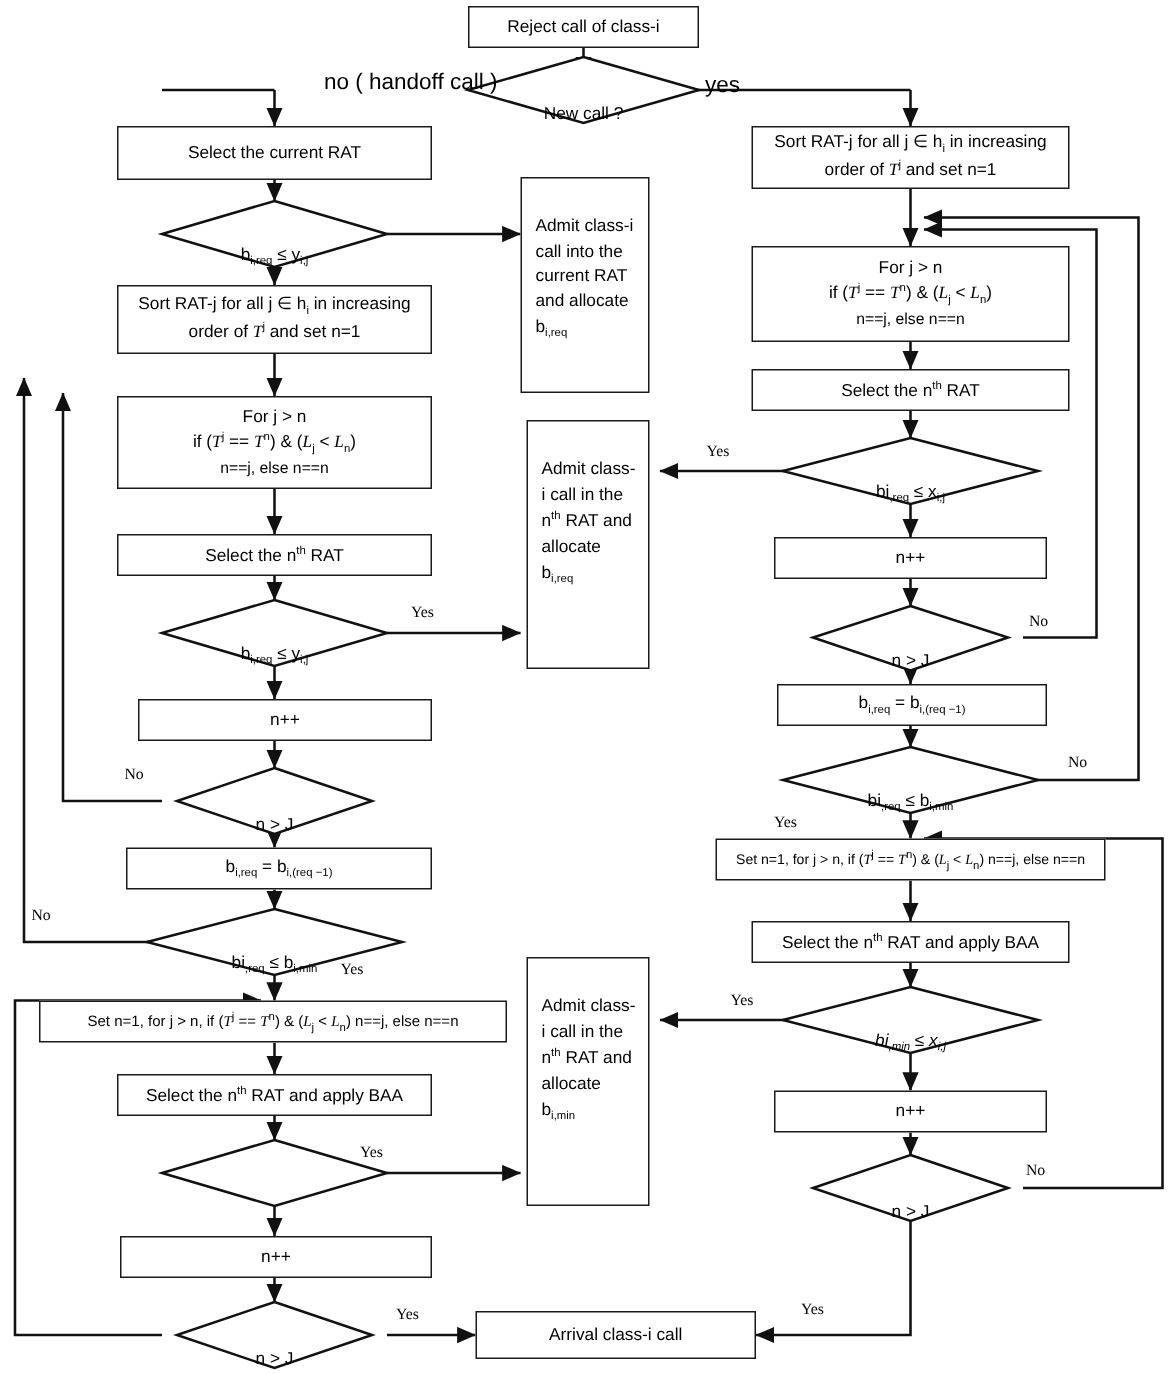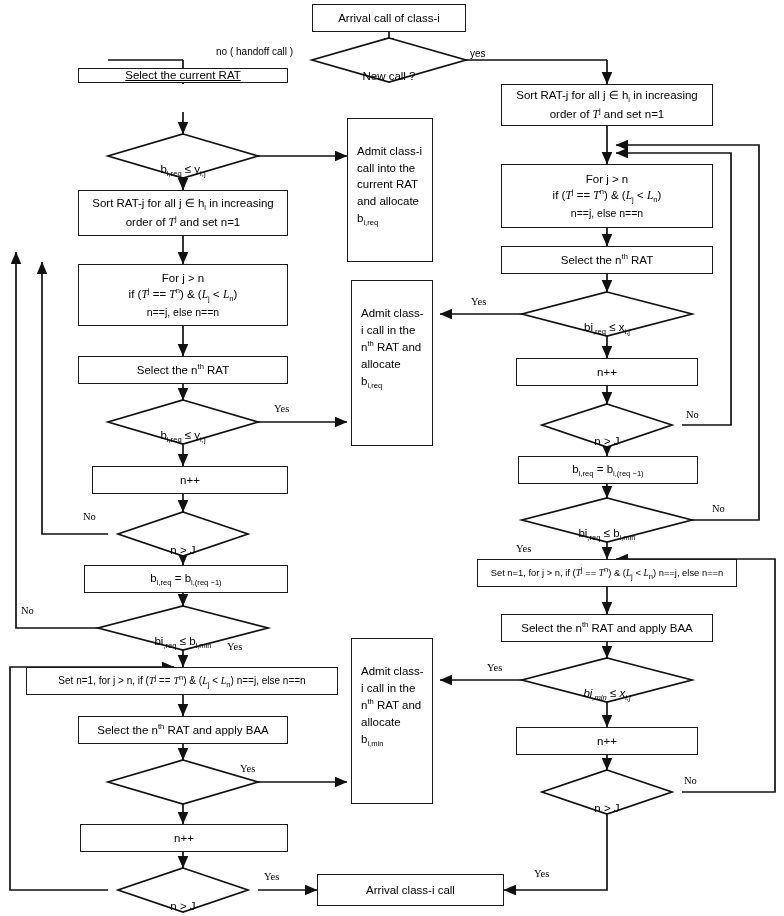--- a/index.html
+++ b/index.html
@@ -7,21 +7,21 @@
   #canvas{position:relative;width:784px;height:916px;background:#ffffff;overflow:hidden;}
   svg.layer{position:absolute;left:0;top:0;width:784px;height:916px;}
   .node{position:absolute;box-sizing:border-box;background:#fff;border:1.6px solid #1a1a1a;
         display:flex;align-items:center;justify-content:center;text-align:center;
         font-size:11.5px;color:#000;line-height:1.45;}
   .node.tall{align-items:flex-start;justify-content:flex-start;text-align:left;padding:24px 8px 0 9px;}
   .dia{position:absolute;display:flex;align-items:flex-end;justify-content:center;
        font-size:11.5px;color:#000;text-align:center;}
   .dia > span{position:relative;z-index:2;}
   .lbl{position:absolute;font-size:10.5px;color:#000;font-family:"Liberation Serif",serif;white-space:nowrap;}
-  .lbl.sans{font-family:"Liberation Sans",sans-serif;font-size:10px;}
+  .lbl.sans{font-family:"Liberation Sans",sans-serif;font-size:15px;}
   .it{font-family:"Liberation Serif",serif;font-style:italic;}
   sub{font-size:7.6px;}
   sup{font-size:7.6px;}
   .ml{line-height:1.5;}
 </style>
 </head>
 <body>
 
 <div id="canvas">
 
@@ -135,28 +135,28 @@
       <polygon points="183,868 248,890 183,912 118,890"></polygon>
       <polygon points="607,292 692,314 607,336 522,314"></polygon>
       <polygon points="607,404 672,425 607,447 542,425"></polygon>
       <polygon points="607,498 692,520 607,542 522,520"></polygon>
       <polygon points="607,658 692,680 607,702 522,680"></polygon>
       <polygon points="607,770 672,792 607,814 542,792"></polygon>
     </g>
   </svg>
 
   <div class="node" style="left:312px;top:4px;width:154px;height:28px;">
-    <span>Arrival call of class-i</span>
+    <span>Reject call of class-i</span>
   </div>
 
   <div class="dia" style="left:312px;top:38px;width:154px;height:44px;">
     <span>New call ?</span>
   </div>
 
-  <div class="node" style="left:78px;top:68px;width:210px;height:15px;text-decoration:underline;">
+  <div class="node" style="left:78px;top:84px;width:210px;height:36px;">
     <span>Select the current RAT</span>
   </div>
 
   <div class="dia" style="left:108px;top:134px;width:150px;height:44px;">
     <span>b<sub>i,req</sub> ≤  y<sub>i,j</sub></span>
   </div>
 
   <div class="node" style="left:78px;top:190px;width:210px;height:46px;flex-direction:column;justify-content:center;padding:0 2px;">
     <span class="ml" style="display:block;width:100%;">Sort   RAT-j   for   all   j ∈ h<sub>i</sub>  in increasing order of <i class="it">T</i><sup>j</sup> and set n=1</span>
   </div>

